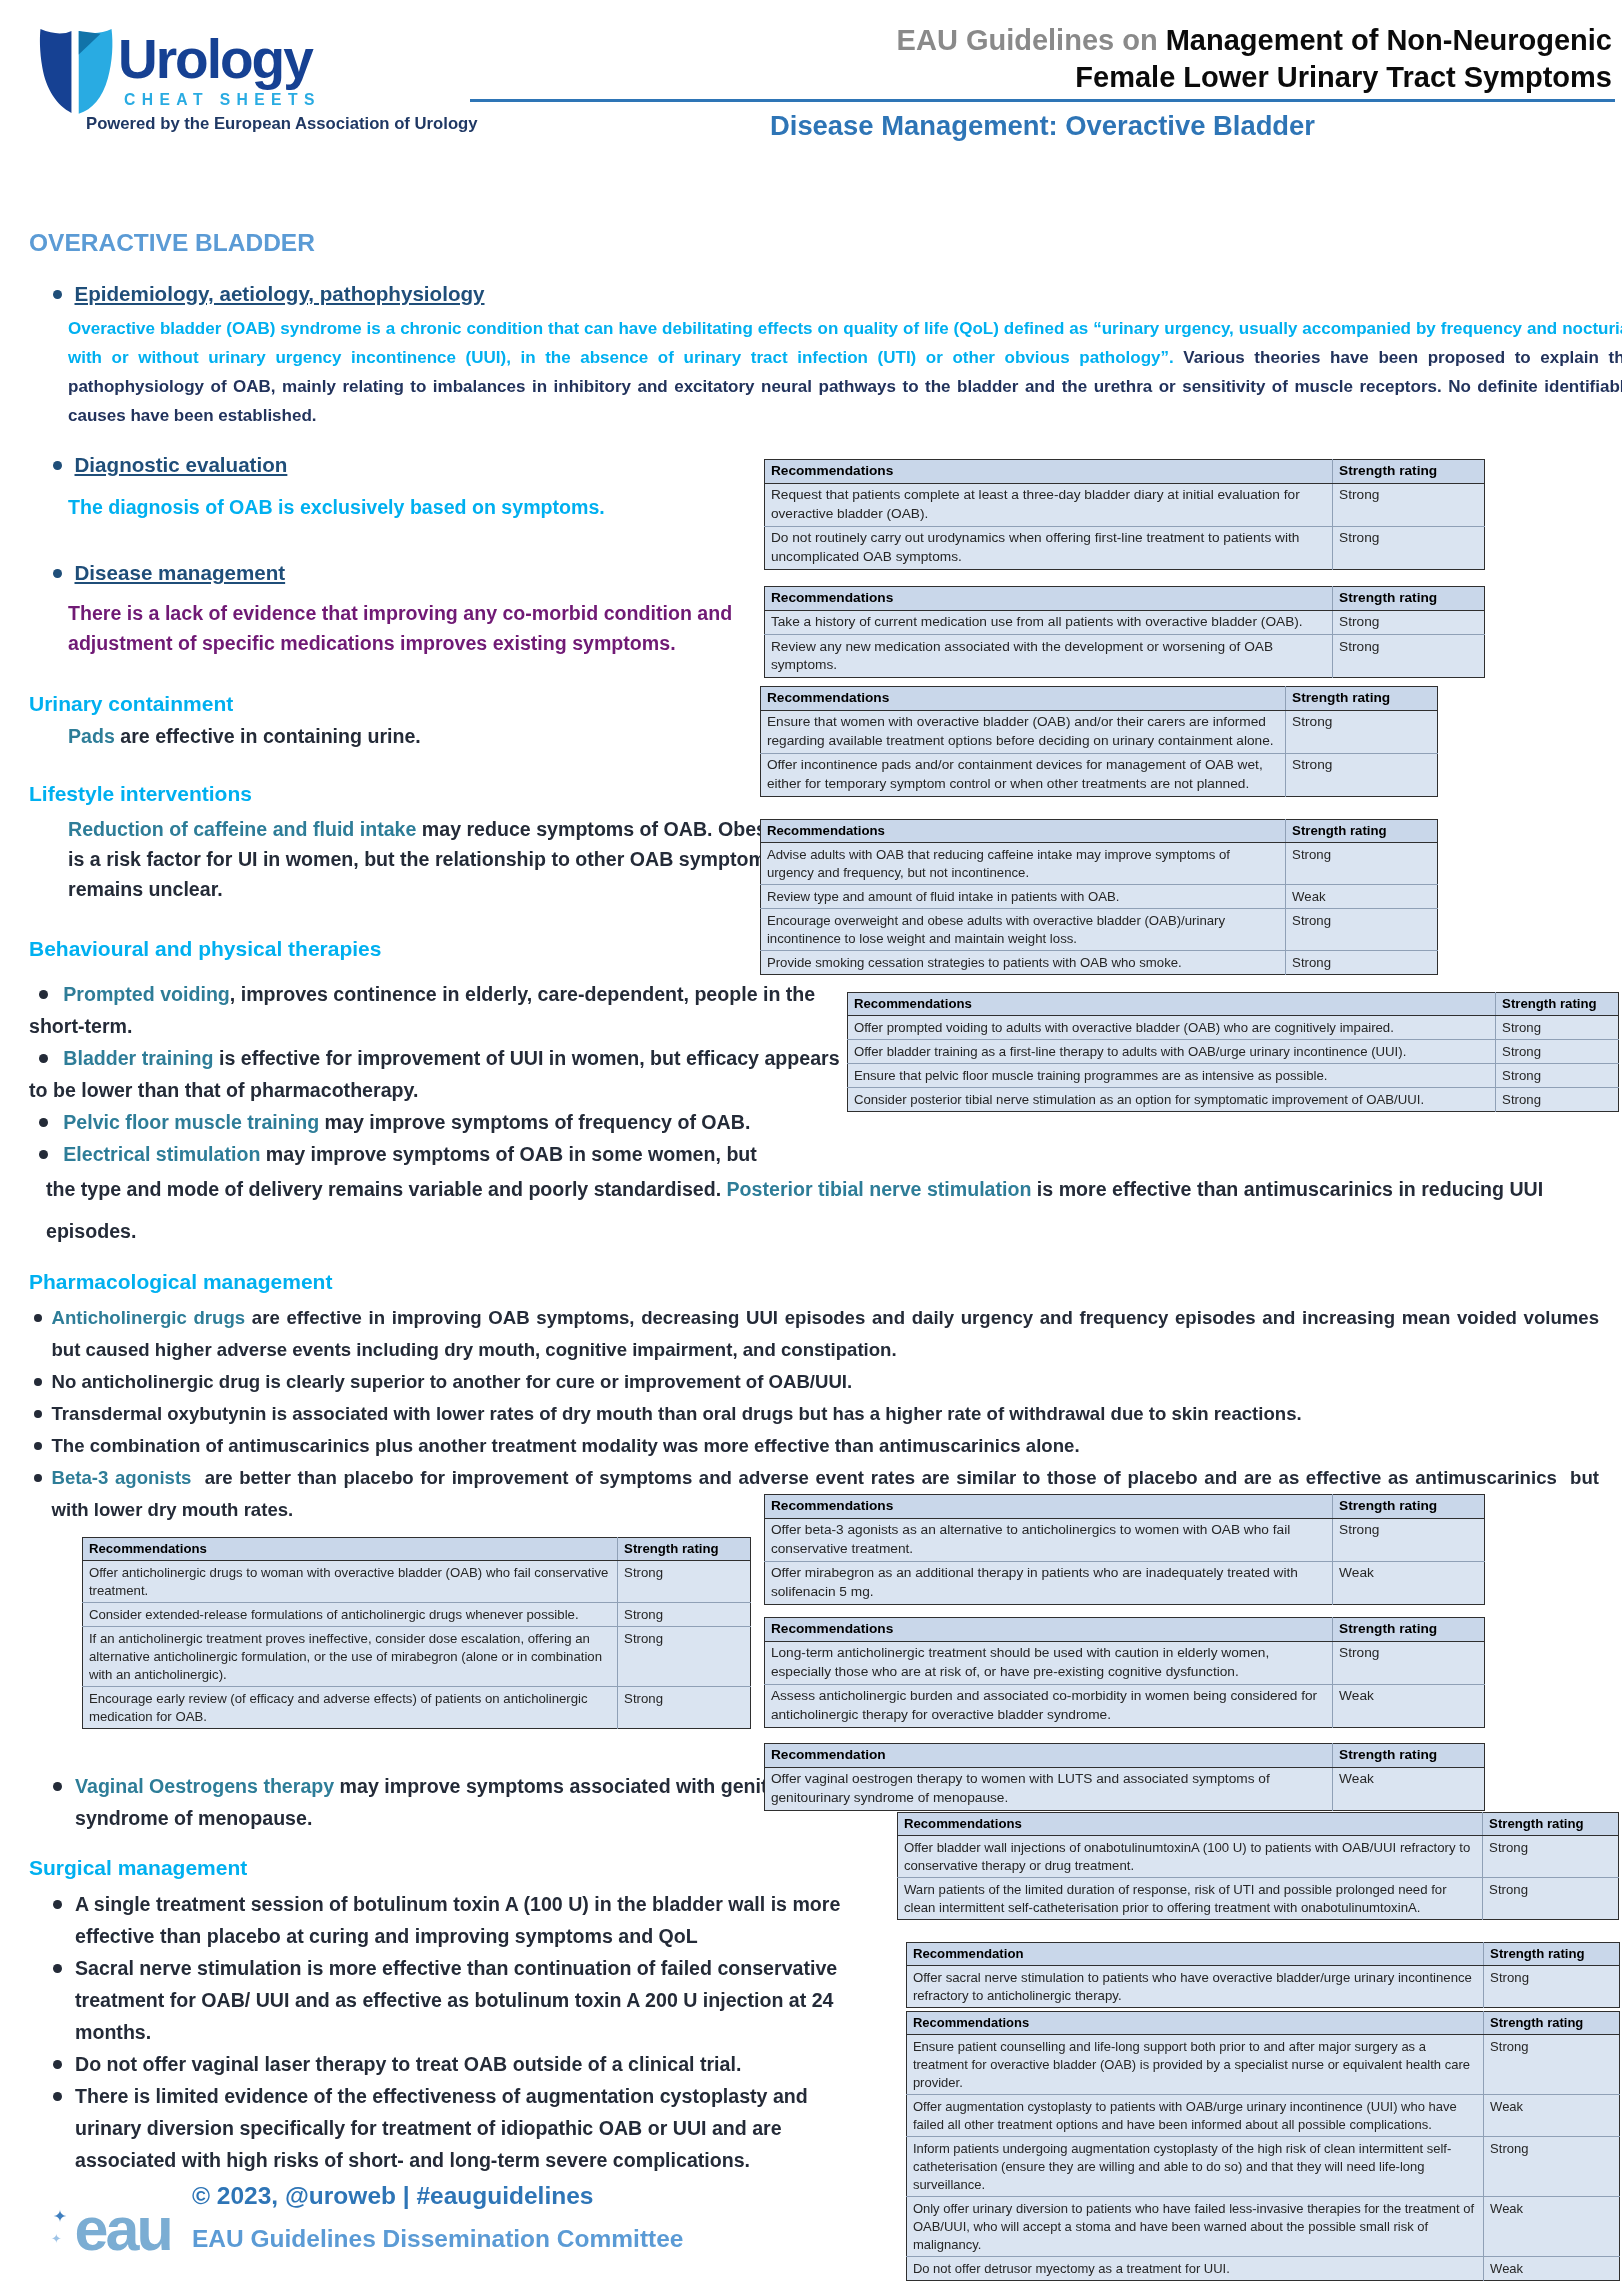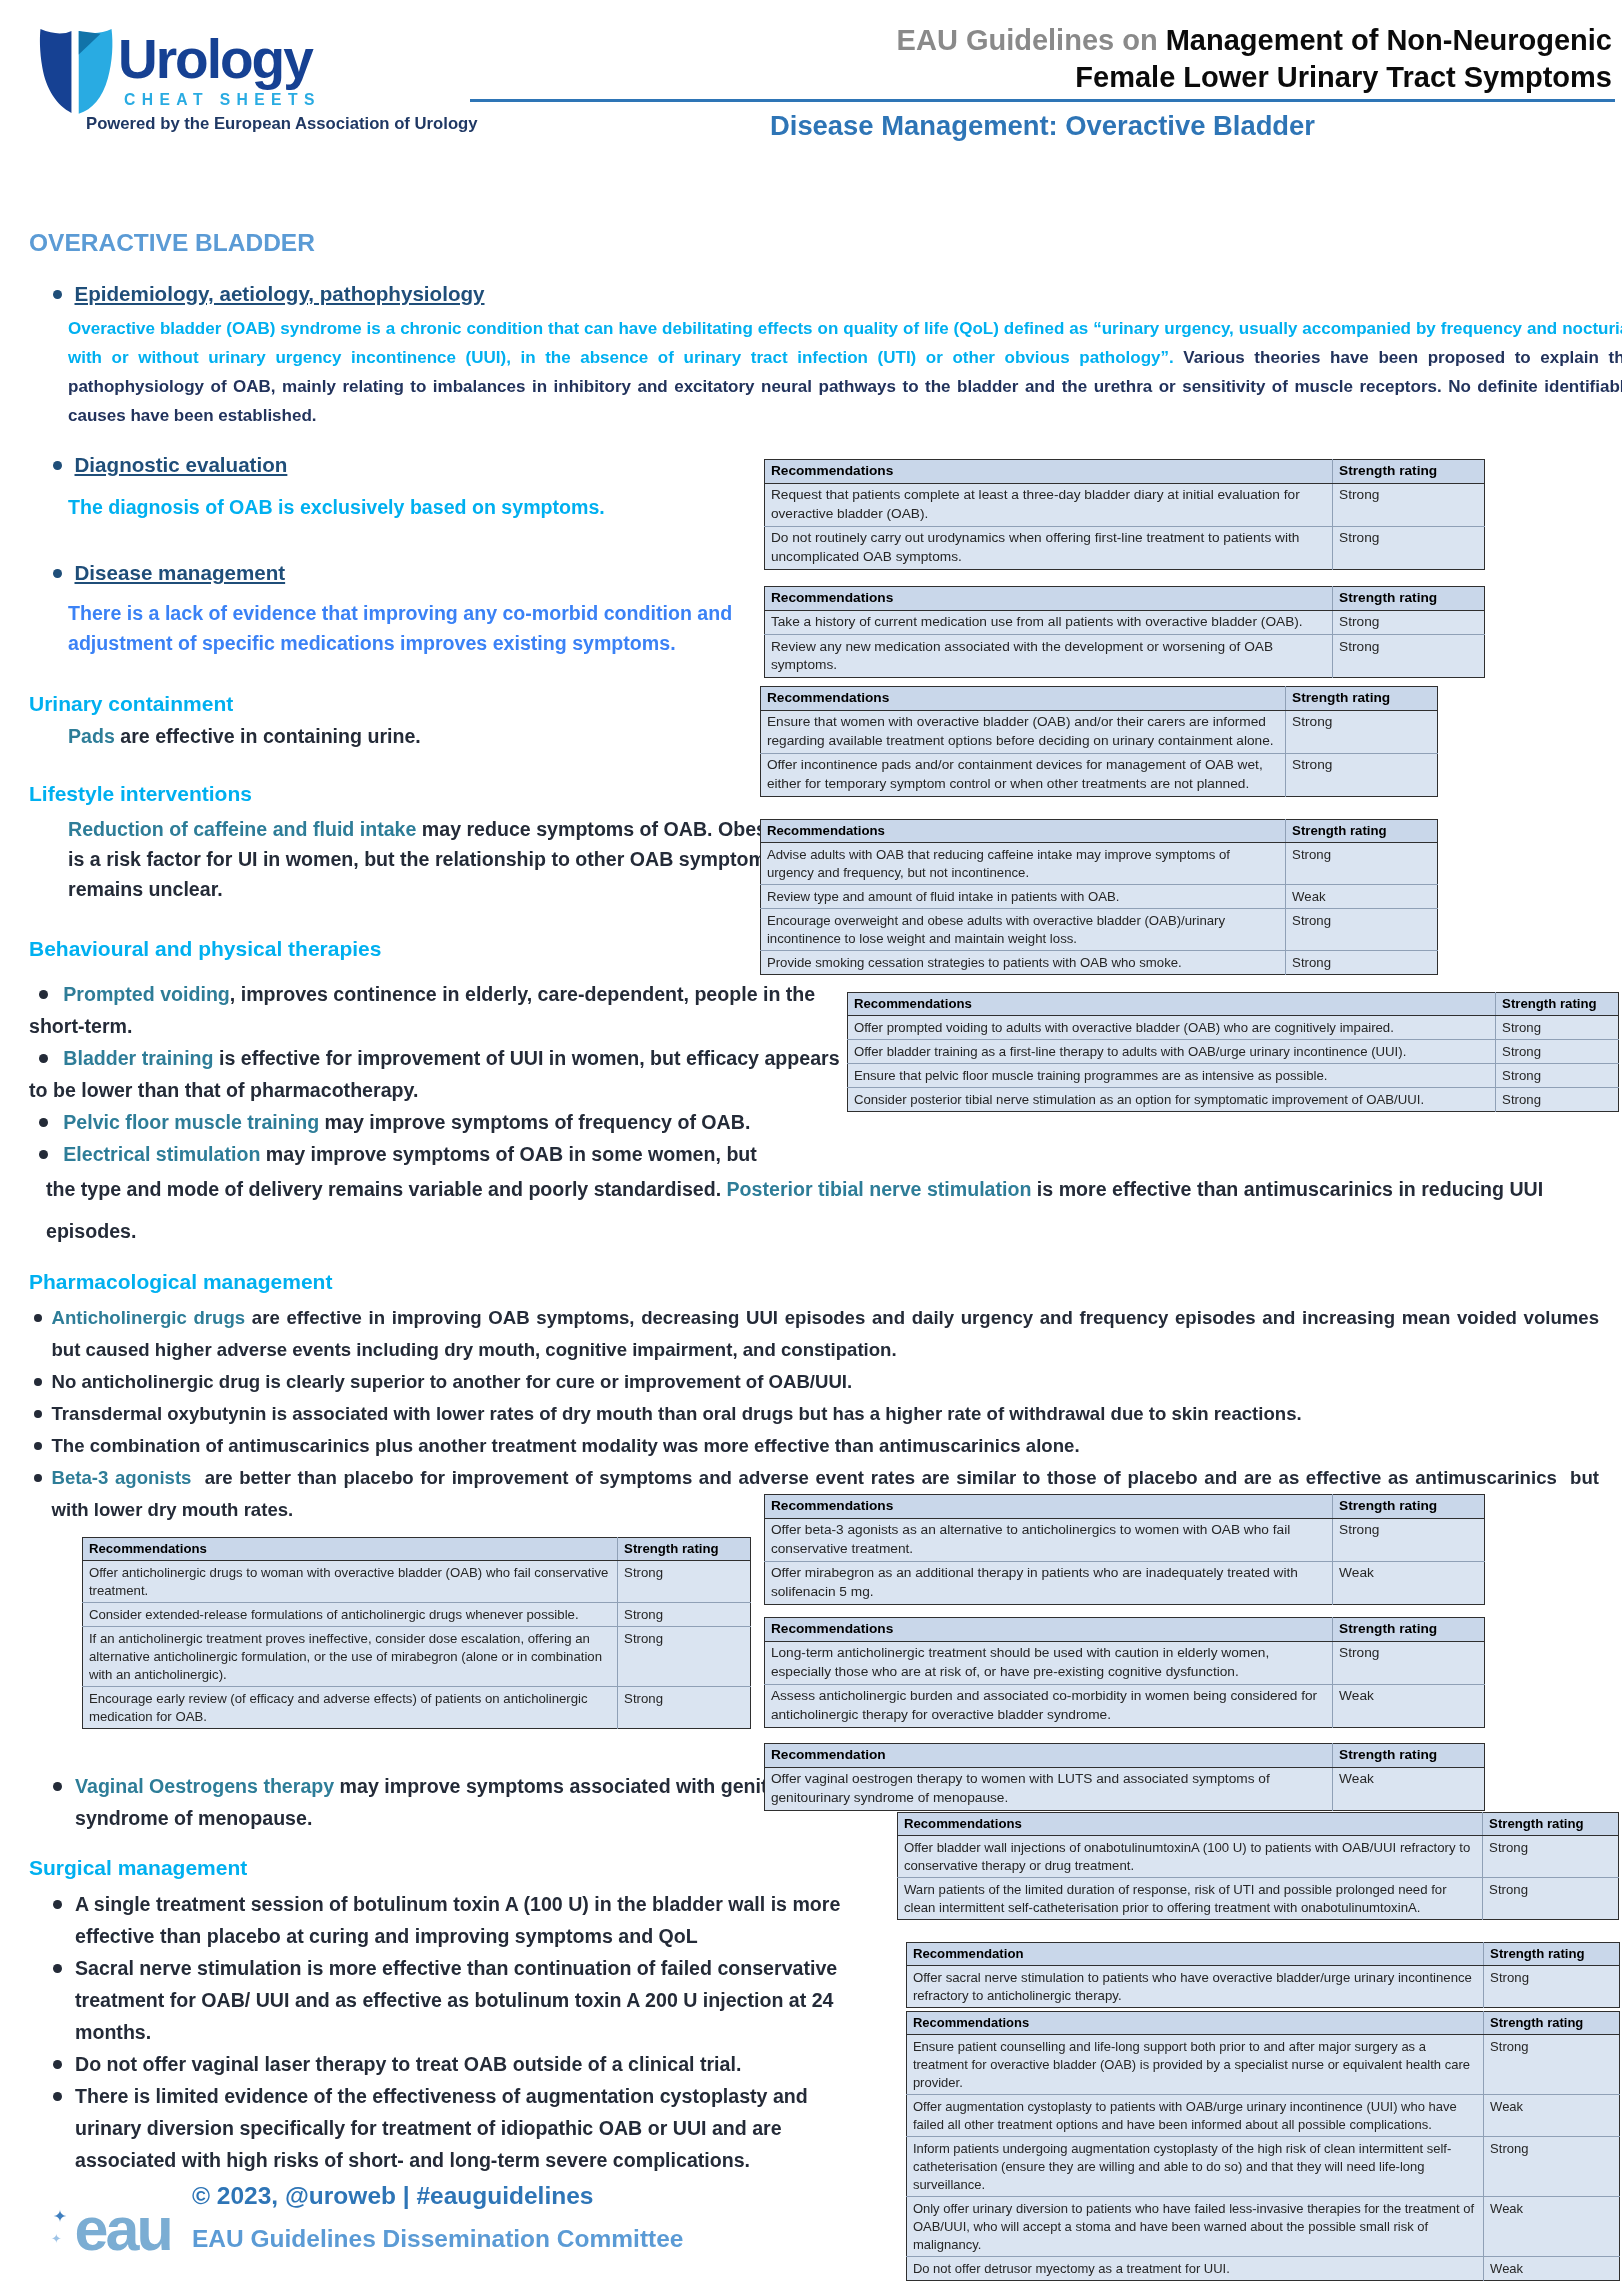--- a/index.html
+++ b/index.html
@@ -30,21 +30,21 @@
 
   
   .seg{white-space:pre-wrap;}
   .seg.cyan{color:#00b0f0;}
   .seg.teal{color:#2e7d98;}
   .seg.dark{color:#242b38;}
   .seg.navy{color:#22335c;}
   .para{position:absolute;font-weight:700;margin-left:39px;}
   #p-intro{left:29px;top:314px;width:1566px;font-size:17px;line-height:29px;text-align:justify;}
   #p-diag{left:29px;top:492px;width:725px;font-size:19.6px;line-height:30px;color:#00b0f0;}
-  #p-dm{left:29px;top:598px;width:730px;font-size:19.6px;line-height:30px;color:#3b82f6;}
+  #p-dm{left:29px;top:598px;width:730px;font-size:19.6px;line-height:30px;color:#701a75;}
   #p-contain{left:29px;top:721px;width:725px;font-size:19.6px;line-height:30px;}
   #p-life{left:29px;top:814px;width:730px;font-size:19.6px;line-height:30px;}
 
   
   .blist{position:absolute;font-weight:700;}
   #behav-bullets{left:29px;top:978px;width:828px;font-size:19.6px;line-height:32px;}
   #behav-bullets .dot{display:inline-block;width:8.8px;height:8.8px;border-radius:50%;
                       background:#242b38;margin:0 15.7px 2px 9.8px;}
   #behav-cont{left:46px;top:1168px;width:1564px;font-size:19.6px;line-height:42px;font-weight:700;}
   #pharma-bullets{left:29px;top:1302px;width:1570px;font-size:18.6px;line-height:32px;text-align:justify;}

